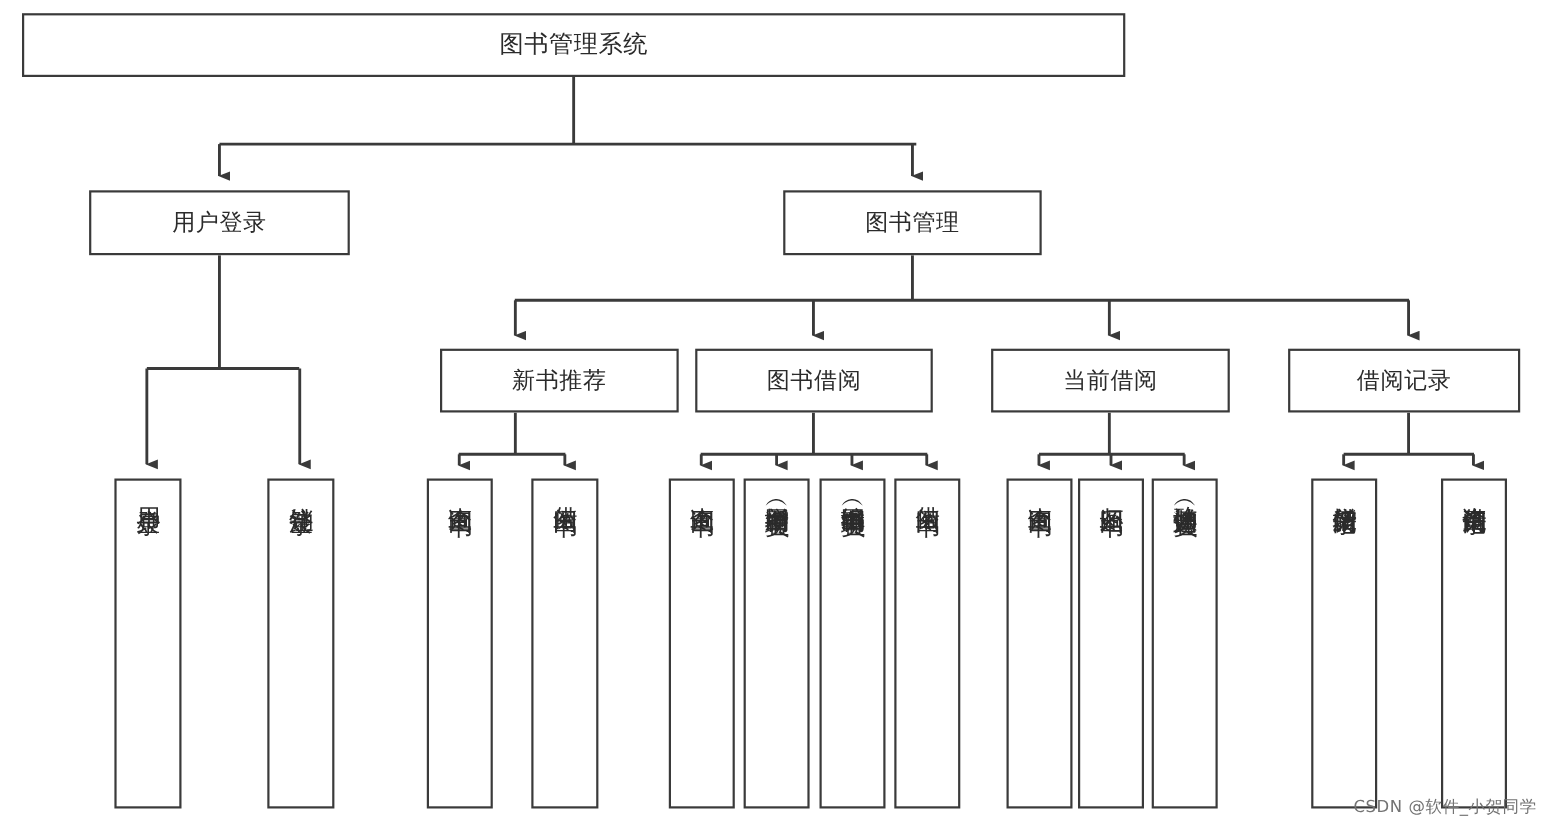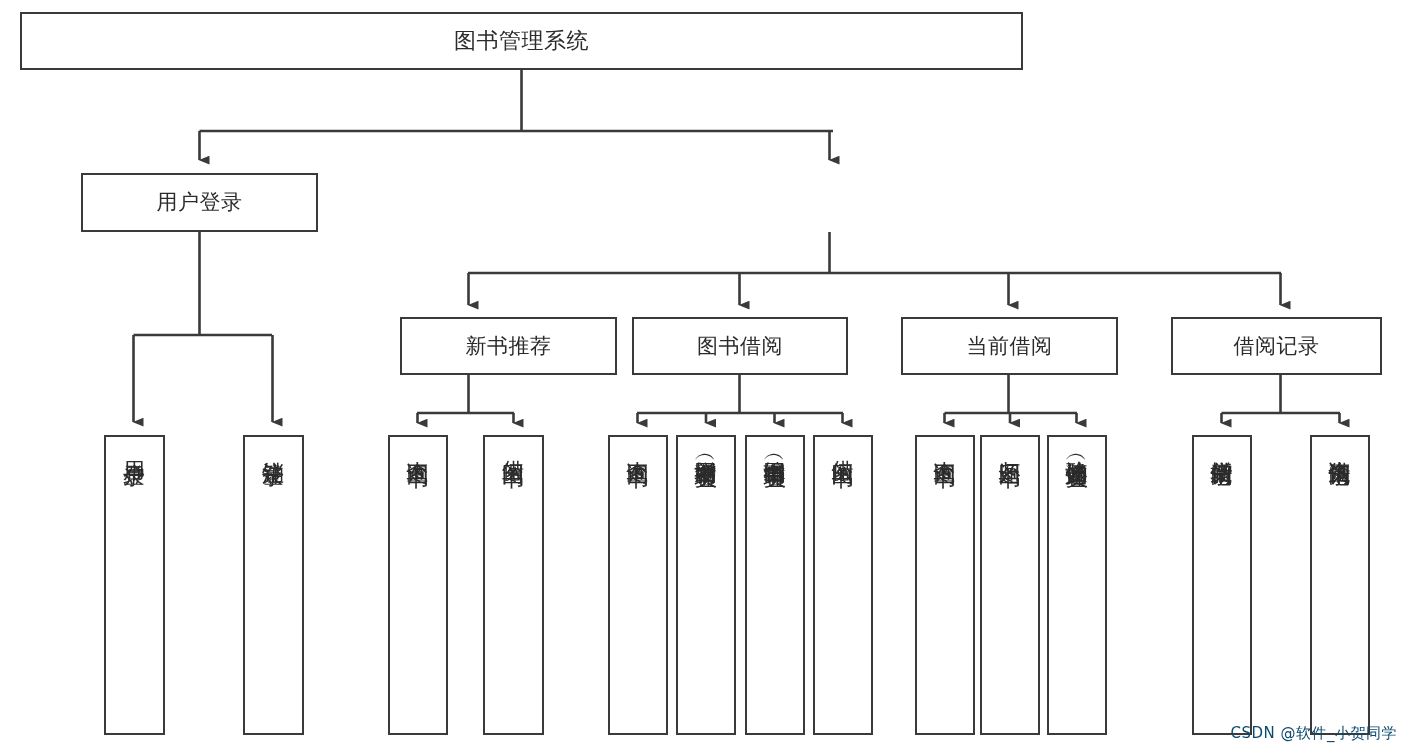--- a/index.html
+++ b/index.html
@@ -63,21 +63,21 @@
     white-space: nowrap;
   }
   .node.v.tall .lbl {
     letter-spacing: 1px;
   }
   #watermark {
     position: absolute;
     right: 8px;
     bottom: 4px;
     font-size: 15px;
-    color: #0c4a6e;
+    color: #737373;
     letter-spacing: 0.5px;
     white-space: nowrap;
   }
 </style>
 </head>
 <body>
 
 <div id="canvas">
 
   <svg id="wires" viewBox="0 0 1405 747" xmlns="http://www.w3.org/2000/svg">
@@ -130,20 +130,23 @@
     </g>
   </svg>
 
   <div class="node h root" style="left:20px;top:12px;width:1003px;height:58px;">
     <span class="lbl">图书管理系统</span>
   </div>
 
   <div class="node h" style="left:81px;top:173px;width:237px;height:59px;">
     <span class="lbl">用户登录</span>
   </div>
+  <div class="node h" style="left:712px;top:173px;width:235px;height:59px;">
+    <span class="lbl">图书管理</span>
+  </div>
 
   <div class="node h" style="left:361px;top:317px;width:217px;height:58px;margin-left:39px;">
     <span class="lbl">新书推荐</span>
   </div>
   <div class="node h" style="left:632px;top:317px;width:216px;height:58px;">
     <span class="lbl">图书借阅</span>
   </div>
   <div class="node h" style="left:901px;top:317px;width:217px;height:58px;">
     <span class="lbl">当前借阅</span>
   </div>

